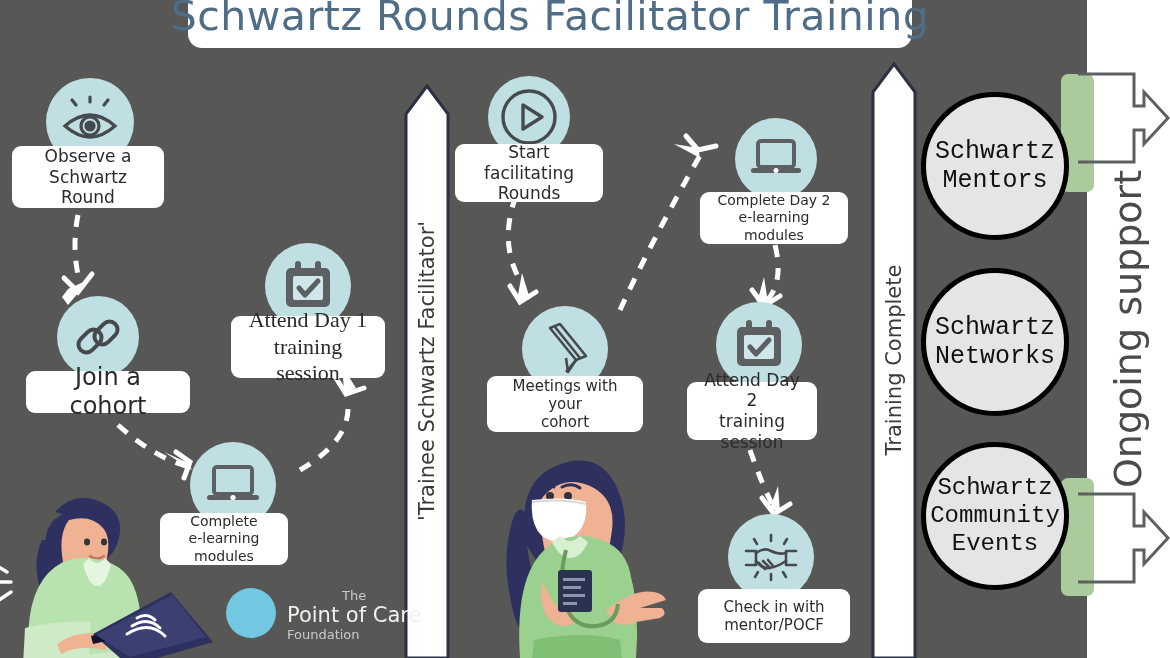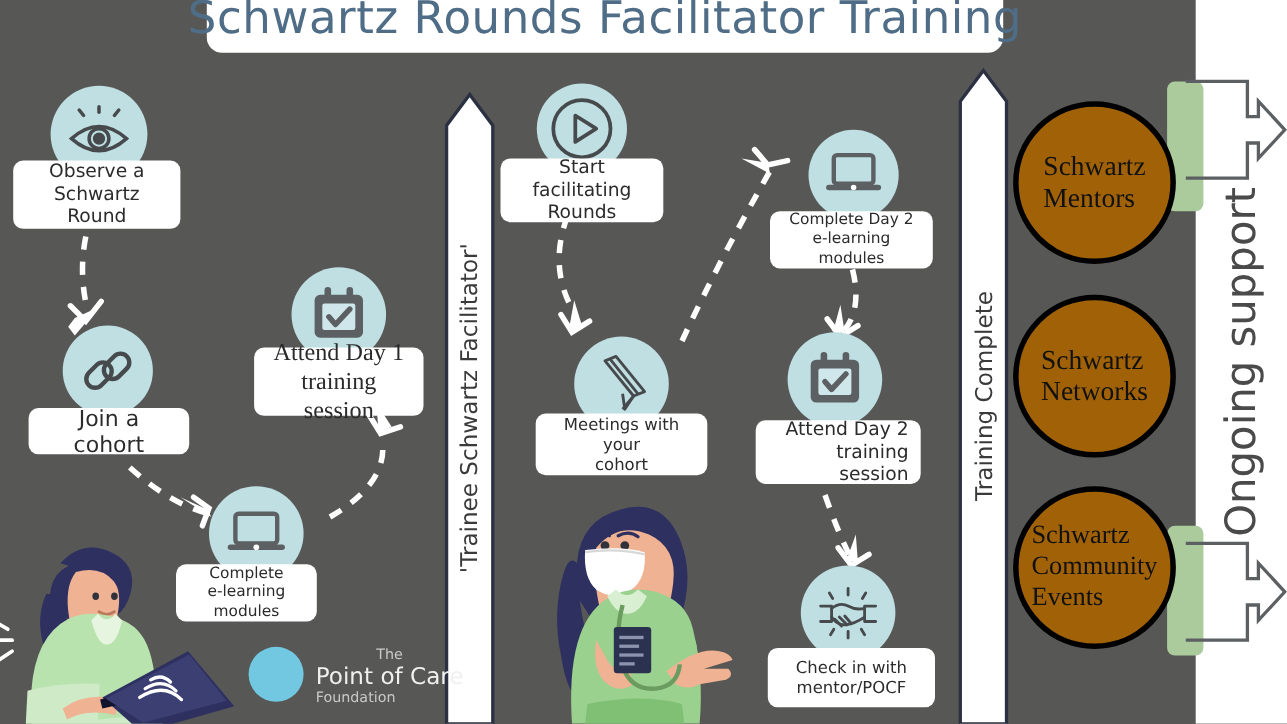--- a/index.html
+++ b/index.html
@@ -42,24 +42,24 @@
     position:absolute;left:0;top:0;width:100%;height:100%;
     display:flex;align-items:center;justify-content:center;
     color:#3a3a3a;font-size:21px;white-space:nowrap;
     font-family:"DejaVu Sans", sans-serif;
   }
   .banner .vtext span{transform:rotate(-90deg);}
 
   
   .rcircle{
     position:absolute;border-radius:50%;
-    background:#a16207;border:5px solid #000;
-    display:flex;align-items:center;justify-content:center;
-    color:#111;line-height:1.16;
-    font-family:Liberation Serif, serif;font-size:25px;
+    background:#e5e5e5;border:5px solid #000;
+    display:flex;align-items:center;justify-content:center;
+    text-align:center;color:#111;line-height:1.16;
+    font-family:Liberation Mono, monospace;font-size:25px;
     box-sizing:border-box;
   }
 
   
   .support-band{
     position:absolute;left:1087px;top:0;width:83px;height:658px;
     background:#ffffff;
   }
   .support-text{
     position:absolute;left:1082px;top:0;width:92px;height:658px;
@@ -191,21 +191,21 @@
 
   <div class="node">
     <div class="bubble" style="left:57px;top:296px;width:82px;height:82px;">
       <svg width="52" height="52" viewBox="0 0 52 52">
         <g stroke="#474a4d" stroke-width="4" fill="none" stroke-linecap="round">
           <rect x="5" y="22" width="26" height="16" rx="8" transform="rotate(-45 18 30)"></rect>
           <rect x="21" y="14" width="26" height="16" rx="8" transform="rotate(-45 34 22)"></rect>
         </g>
       </svg>
     </div>
-    <div class="label" style="left:26px;top:371px;width:146px;height:42px;font-size:20px;">Join a cohort</div>
+    <div class="label" style="left:26px;top:371px;width:164px;height:42px;font-size:24px;">Join a cohort</div>
   </div>
 
   <div class="node">
     <div class="bubble" style="left:190px;top:442px;width:86px;height:86px;">
       <svg width="58" height="46" viewBox="0 0 58 46">
         <rect x="10" y="5" width="38" height="27" rx="3" fill="none" stroke="#5c6063" stroke-width="4"></rect>
         <rect x="3" y="33" width="52" height="5" rx="2.5" fill="#5c6063"></rect>
         <circle cx="29" cy="35.5" r="2.6" fill="#ffffff"></circle>
       </svg>
     </div>
@@ -277,21 +277,21 @@
   <div class="node">
     <div class="bubble" style="left:716px;top:302px;width:86px;height:86px;">
       <svg width="56" height="54" viewBox="0 0 56 54">
         <rect x="6" y="9" width="44" height="39" rx="5" fill="#5c6063"></rect>
         <rect x="13" y="17" width="30" height="24" rx="2" fill="#cfe6ea"></rect>
         <rect x="15" y="2" width="6" height="12" rx="3" fill="#5c6063"></rect>
         <rect x="35" y="2" width="6" height="12" rx="3" fill="#5c6063"></rect>
         <path d="M19 29 l6 7 l13 -14" stroke="#5c6063" stroke-width="5" fill="none" stroke-linecap="round" stroke-linejoin="round"></path>
       </svg>
     </div>
-    <div class="label" style="left:687px;top:382px;width:150px;height:58px;font-size:17px;white-space:pre-line;text-align:right;">Attend Day 2
+    <div class="label" style="left:687px;top:382px;width:130px;height:58px;font-size:17px;white-space:pre-line;">Attend Day 2
 training session</div>
   </div>
 
   <div class="node">
     <div class="bubble" style="left:728px;top:514px;width:86px;height:86px;">
       <svg width="58" height="52" viewBox="0 0 58 52">
         <g stroke="#474a4d" stroke-width="2.6" fill="none" stroke-linecap="round" stroke-linejoin="round">
           <path d="M4 20 l10 0 l0 14 l-10 0"></path>
           <path d="M54 20 l-10 0 l0 14 l10 0"></path>
           <path d="M14 22 q8 -6 15 -2 q7 4 15 2"></path>

